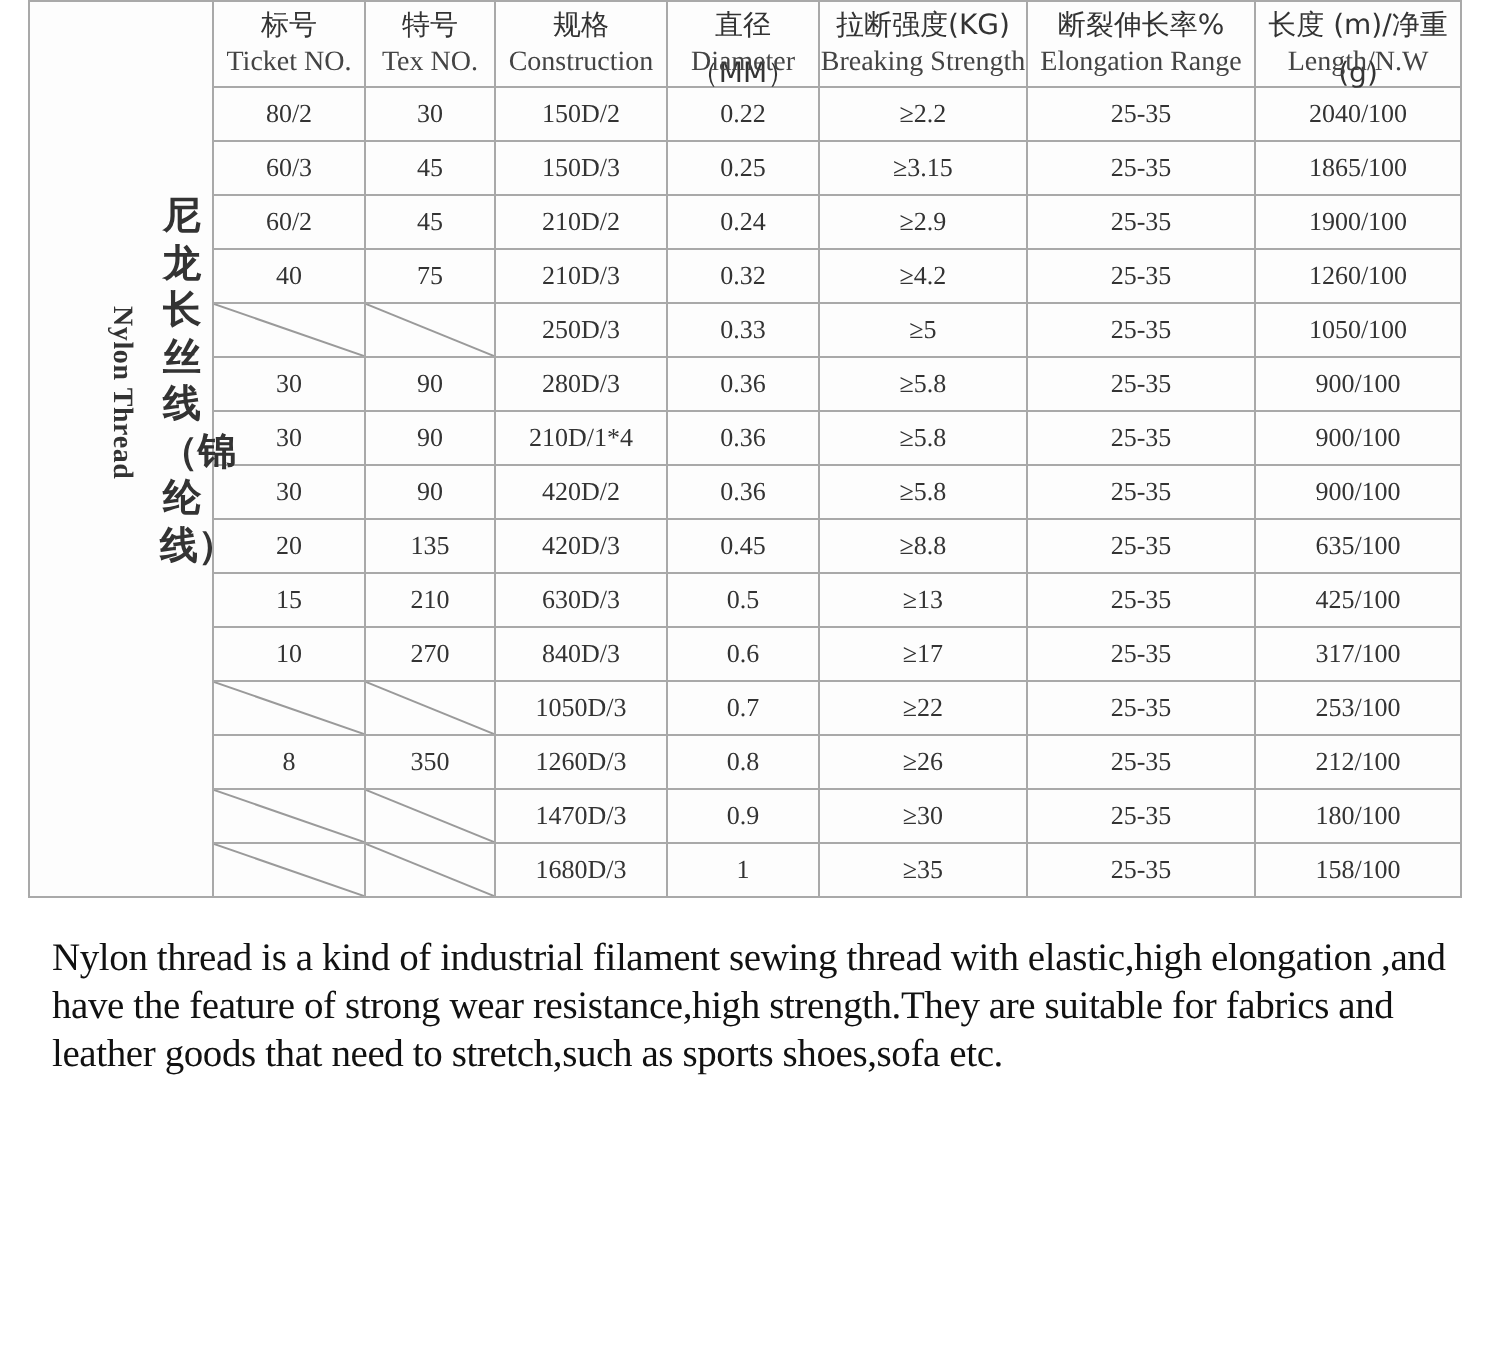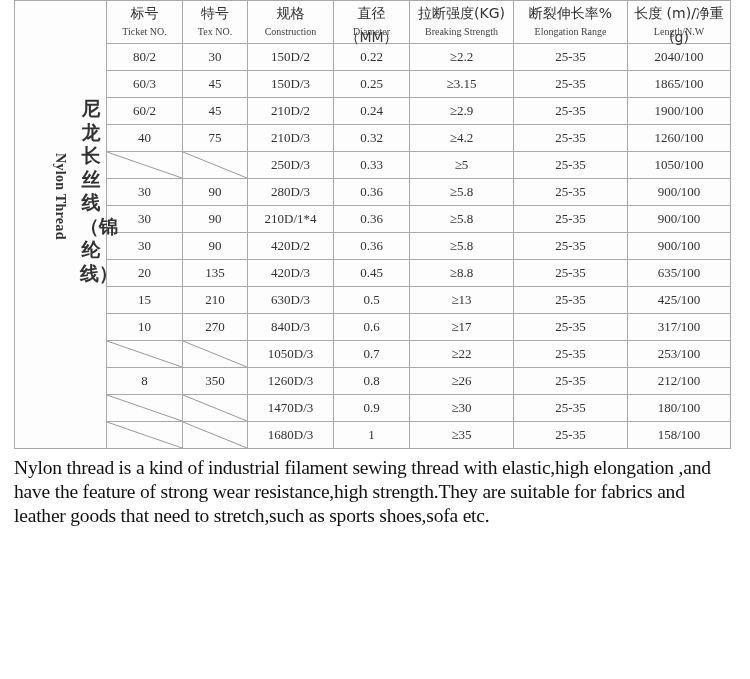--- a/index.html
+++ b/index.html
@@ -5,35 +5,35 @@
   html, body { margin:0; padding:0; background:#ffffff; }
   body { width:750px; height:679px; position:relative; overflow:hidden;
          font-family:"Liberation Serif", "DejaVu Serif", serif; color:#222; }
   .sheet { position:absolute; left:14px; top:0; width:716px; height:451px; }
   table.spec { position:absolute; left:0; top:0; border-collapse:collapse; table-layout:fixed;
                width:716px; background:#fdfdfd; }
   table.spec td, table.spec th { border:1px solid #a9a9a9; padding:0; text-align:center;
                vertical-align:middle; font-weight:normal; color:#333; }
   table.spec th { font-size:11px; line-height:13px; }
   th .zh { display:block; font-family:"DejaVu Sans", sans-serif; font-size:14px; color:#333; height:21px; line-height:24px; }
-  th .en { display:block; font-size:10px; color:#444; height:21px; line-height:19px; }
+  th .en { display:block; font-size:14px; color:#444; height:21px; line-height:19px; }
   tr.hdr th { height:21px; }
   tr.data td { height:26px; font-size:13px; }
   td.constr { font-weight:bold; color:#222;margin-top:48px; }
   td.side { background:#fdfdfd; position:relative; }
   td.blank { position:relative; }
   td.blank svg { position:absolute; left:0; top:0; width:100%; height:100%; }
   .side-wrap { position:absolute; left:16px; top:0; width:100%; height:100%; }
   .side-zh { position:absolute; left:49px; top:96px; width:22px; font-family:"DejaVu Sans", sans-serif;
              font-size:19px; line-height:23.5px; color:#333; text-align:center; font-weight:bold; }
   .side-en { position:absolute; left:21px; top:152px; writing-mode:vertical-rl; font-size:14px;
              font-weight:bold; color:#333; letter-spacing:0.3px; }
   .desc { position:absolute; left:14px; top:456px; width:730px; font-size:19.5px; line-height:24px; color:#111;
           letter-spacing:-0.2px; }
-  .desc p { margin:0; }
+  .desc p { margin:12px; }
   .desc .para { width:724px; }
 </style>
 </head>
 <body>
 
 <div class="sheet">
   <table class="spec">
     <colgroup>
       <col style="width:92px">
         <col style="width:76px">

